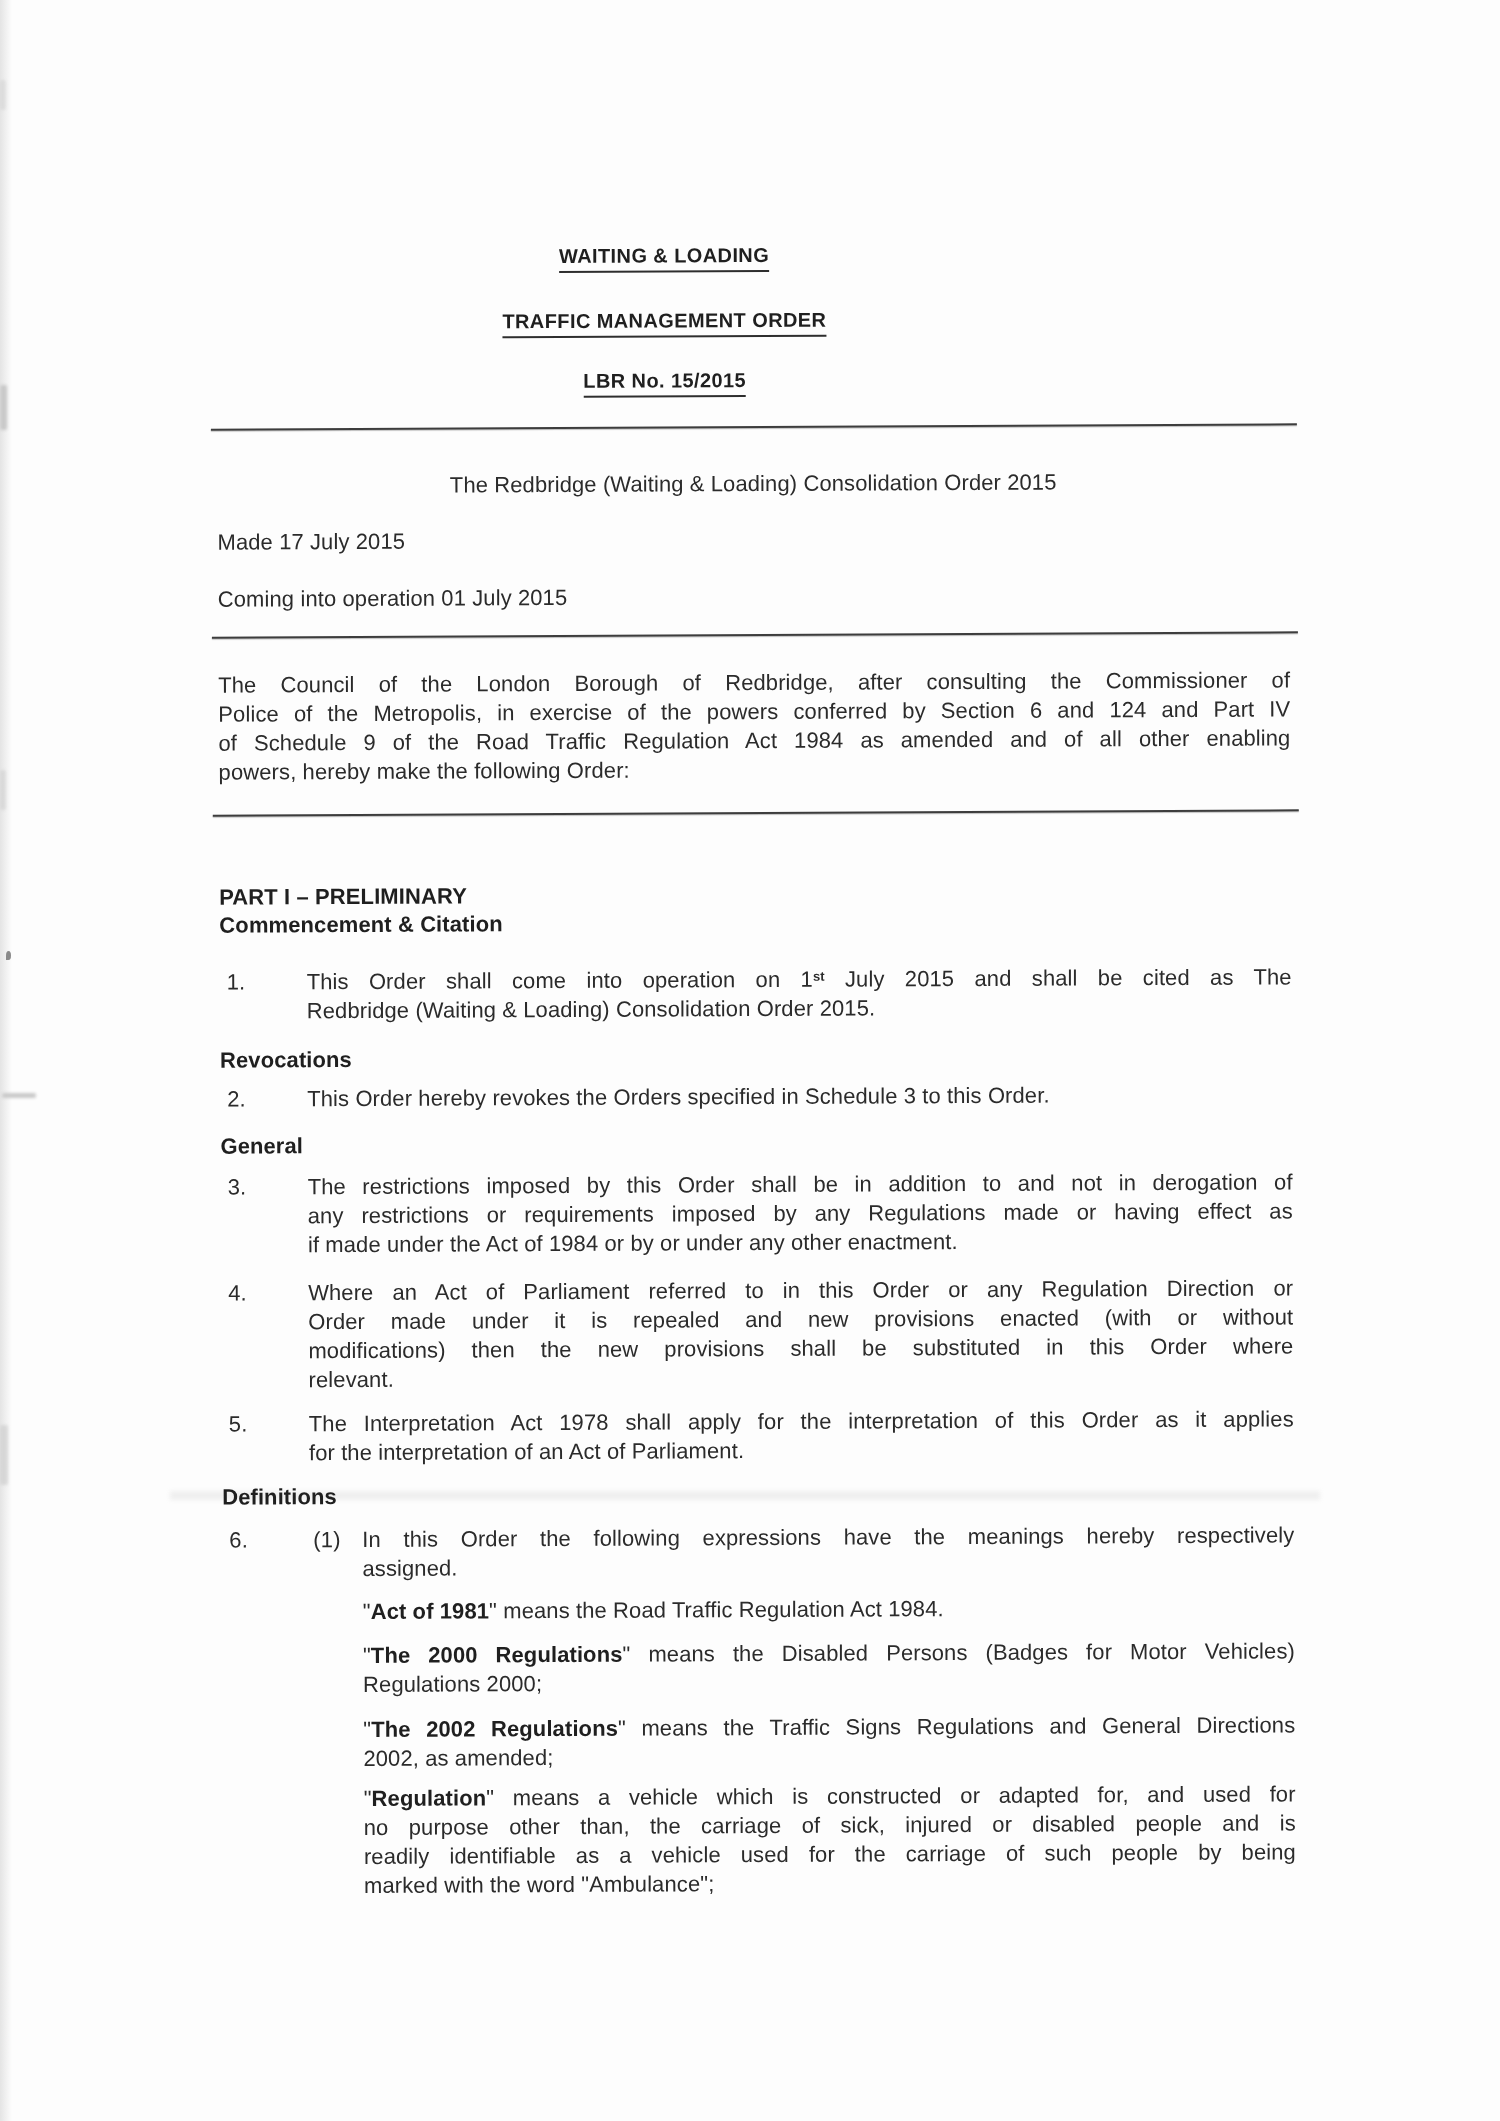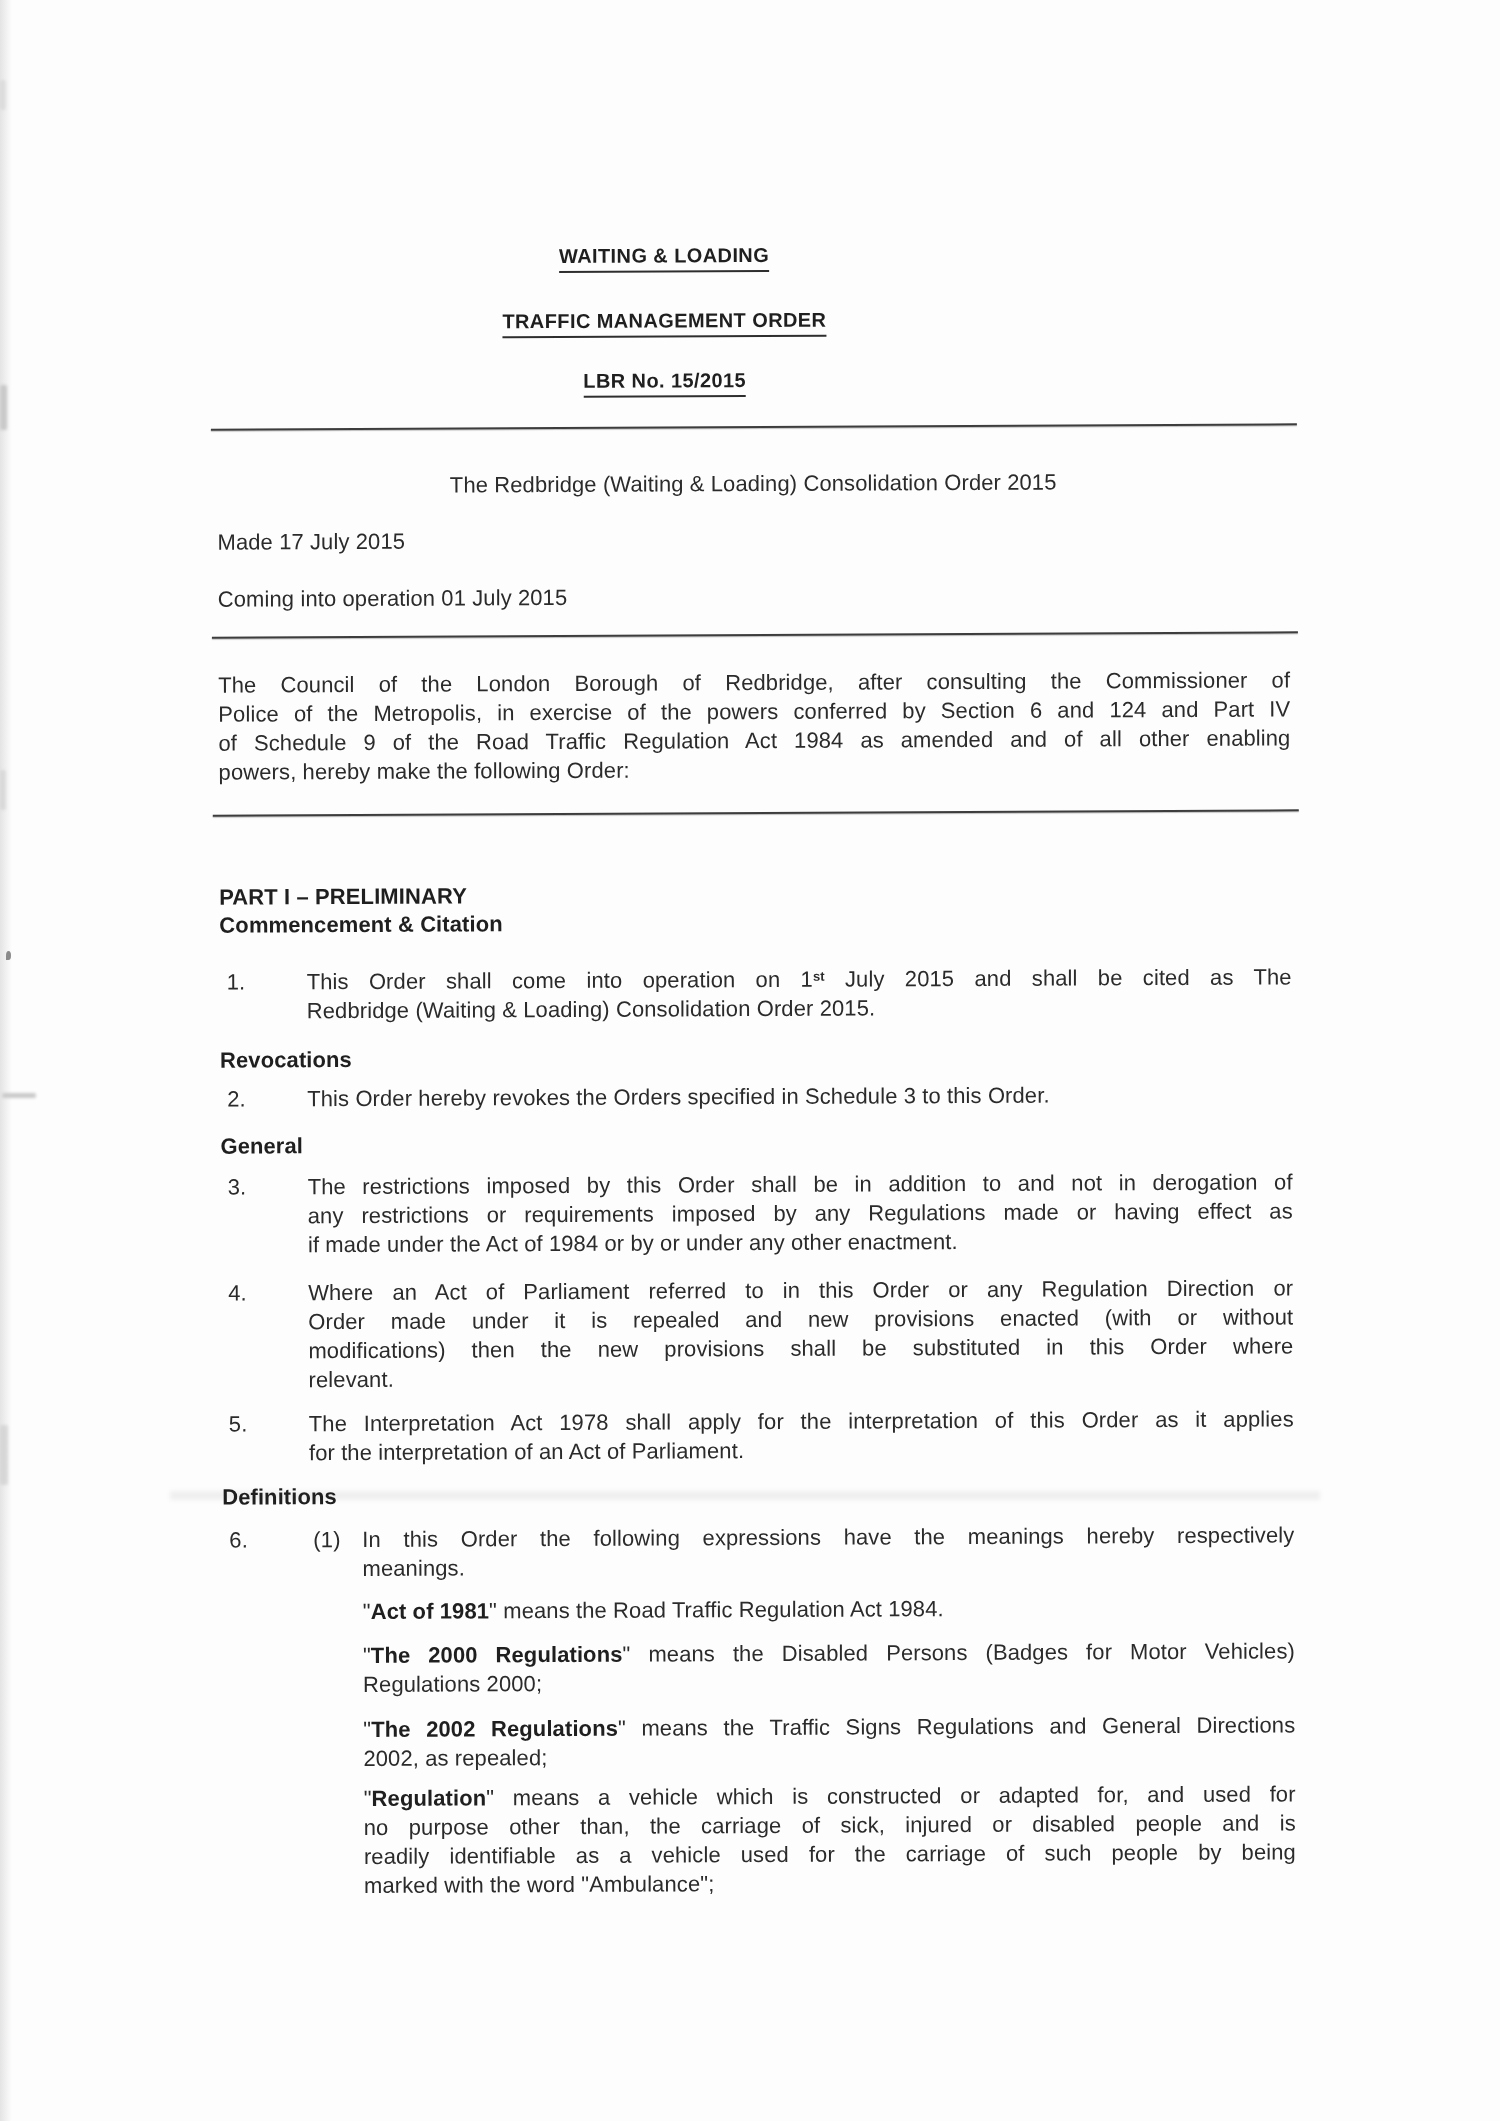--- a/index.html
+++ b/index.html
@@ -117,33 +117,33 @@
         </div>
       </div>
       <div class="block heading" style="margin-top: 16px;">
         <div class="hline">Definitions</div>
       </div>
       <div class="block numbered" style="margin-top: 14px;">
         <span class="num">6.</span>
         <span class="subnum">(1)</span>
         <div class="ntext deep">
           <div class="line j"><span>In this Order the following expressions have the meanings hereby respectively</span></div>
-          <div class="line"><span>meanings.</span></div>
+          <div class="line"><span>assigned.</span></div>
         </div>
       </div>
       <div class="block definition" style="margin-top: 14px;">
         <div class="line"><span>"</span><span class="b">Act of 1981</span><span>" means the Road Traffic Regulation Act 1984.</span></div>
       </div>
       <div class="block definition" style="margin-top: 15px;">
         <div class="line j"><span>"</span><span class="b">The 2000 Regulations</span><span>" means the Disabled Persons (Badges for Motor Vehicles)</span></div>
         <div class="line"><span>Regulations 2000;</span></div>
       </div>
       <div class="block definition" style="margin-top: 16px;">
         <div class="line j"><span>"</span><span class="b">The 2002 Regulations</span><span>" means the Traffic Signs Regulations and General Directions</span></div>
-        <div class="line"><span>2002, as repealed;</span></div>
+        <div class="line"><span>2002, as amended;</span></div>
       </div>
       <div class="block definition" style="margin-top: 11px;">
         <div class="line j"><span>"</span><span class="b">Regulation</span><span>" means a vehicle which is constructed or adapted for, and used for</span></div>
         <div class="line j"><span>no purpose other than, the carriage of sick, injured or disabled people and is</span></div>
         <div class="line j"><span>readily identifiable as a vehicle used for the carriage of such people by being</span></div>
         <div class="line"><span>marked with the word "Ambulance";</span></div>
       </div>
     </div>
 </div>
 

